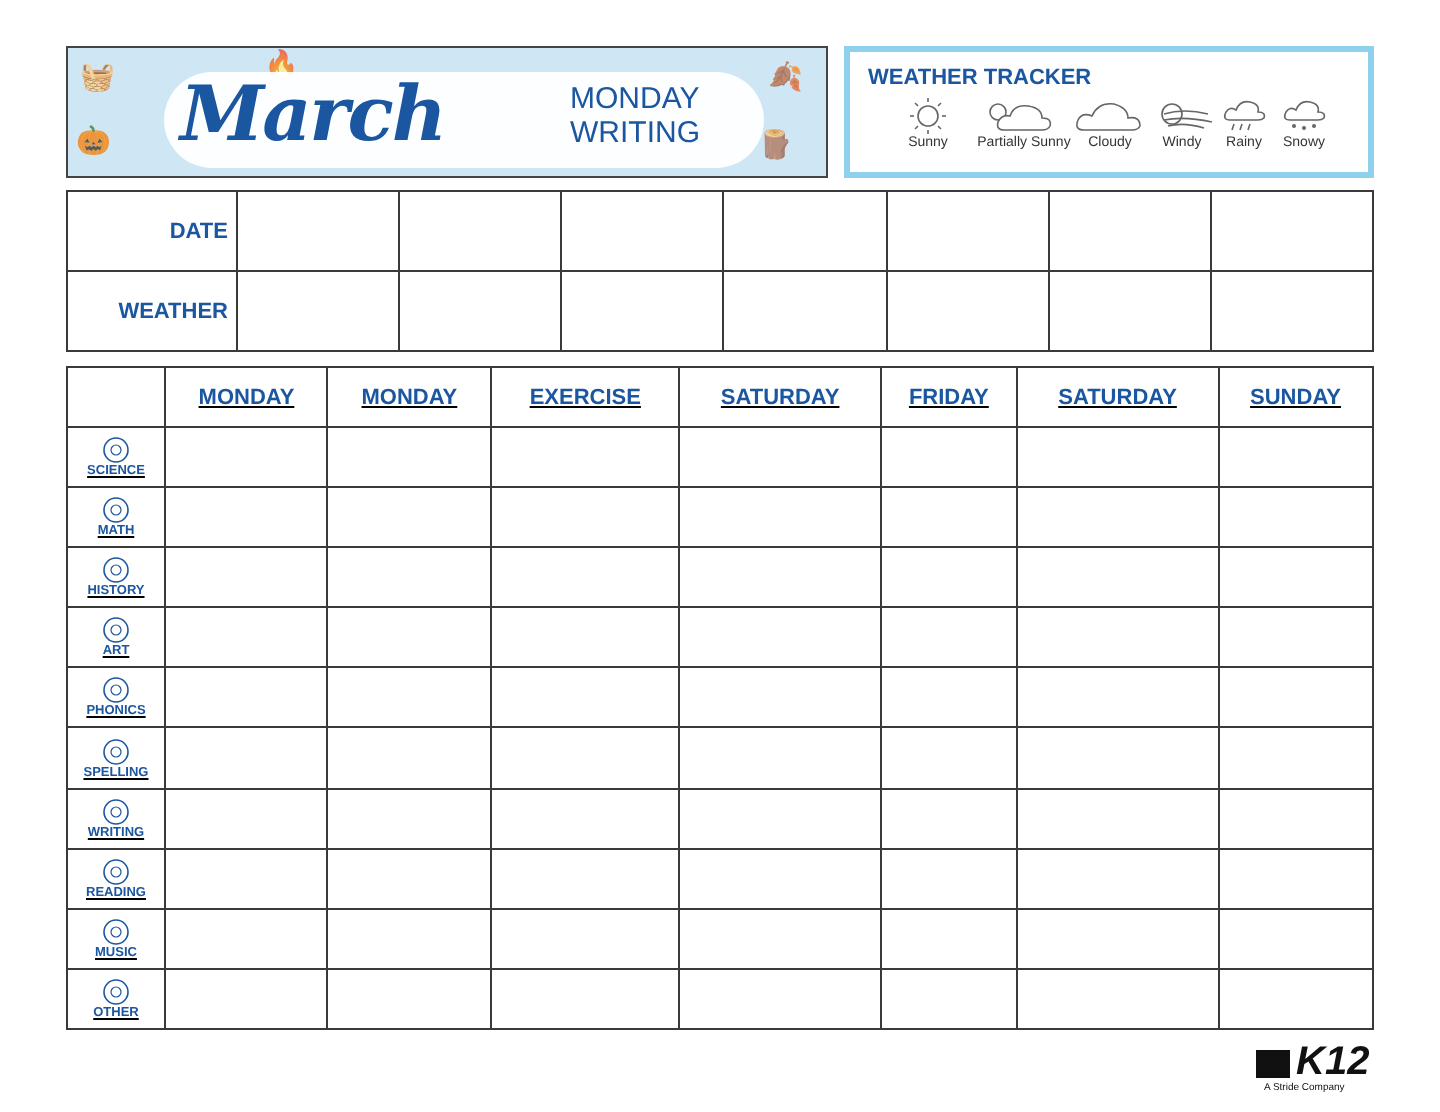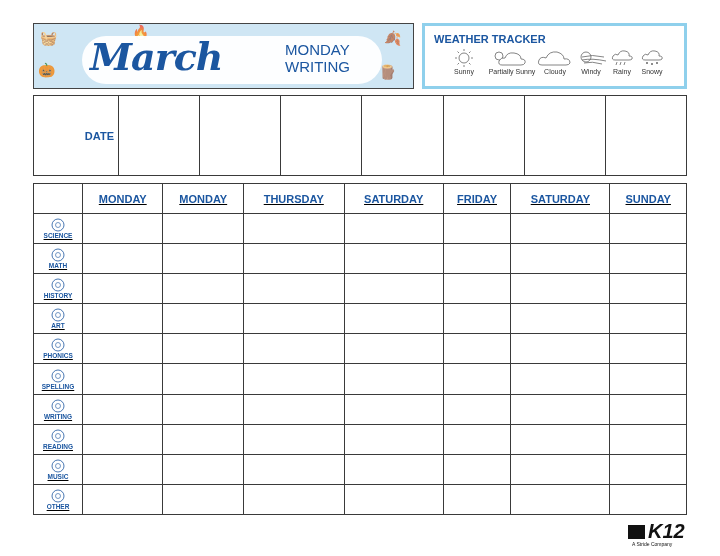--- a/index.html
+++ b/index.html
@@ -114,30 +114,40 @@
       <tr>
     <td class="lab">DATE</td>
     <td></td>
         <td></td>
         <td></td>
         <td></td>
         <td></td>
         <td></td>
         <td></td>
   </tr>
+  <tr>
+    <td class="lab">WEATHER</td>
+    <td></td>
+        <td></td>
+        <td></td>
+        <td></td>
+        <td></td>
+        <td></td>
+        <td></td>
+  </tr>
 </tbody>
   </table>
 
 <table class="main">
   <tbody>
       <tr>
     <th style="width:48px"></th>
     <th>MONDAY</th>
     <th>MONDAY</th>
-    <th>THURSDAY</th>
+    <th>EXERCISE</th>
     <th>SATURDAY</th>
     <th>FRIDAY</th>
     <th>SATURDAY</th>
     <th>SUNDAY</th>
   </tr>
   </tbody>
     <tbody id="subject-rows">
       <tr>
         <td class="subj">
           <svg width="14" height="14" viewBox="0 0 14 14">

